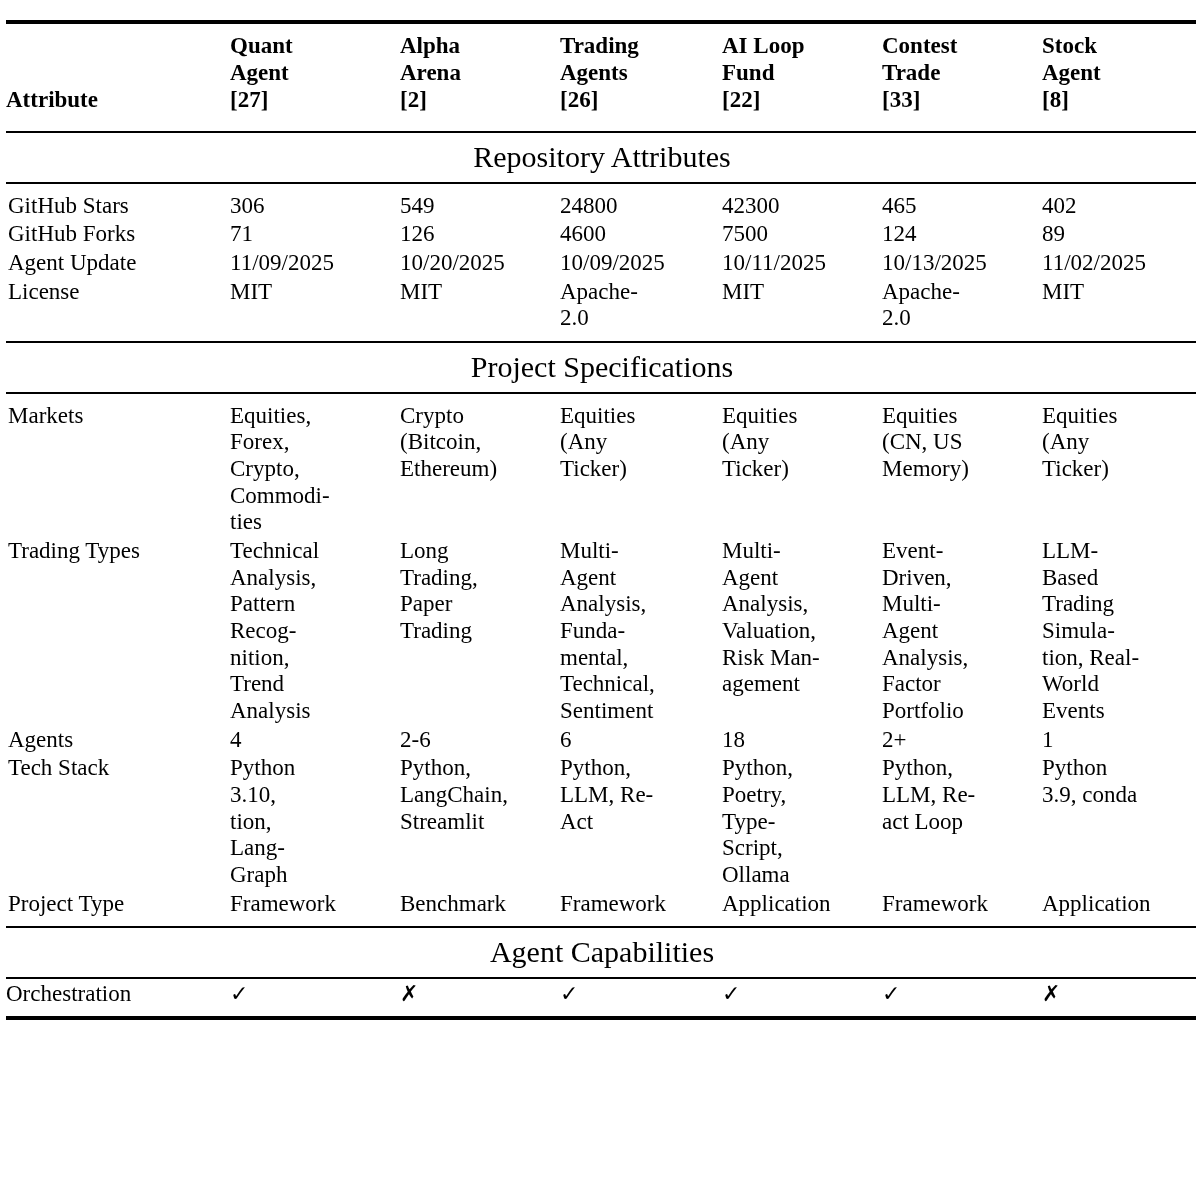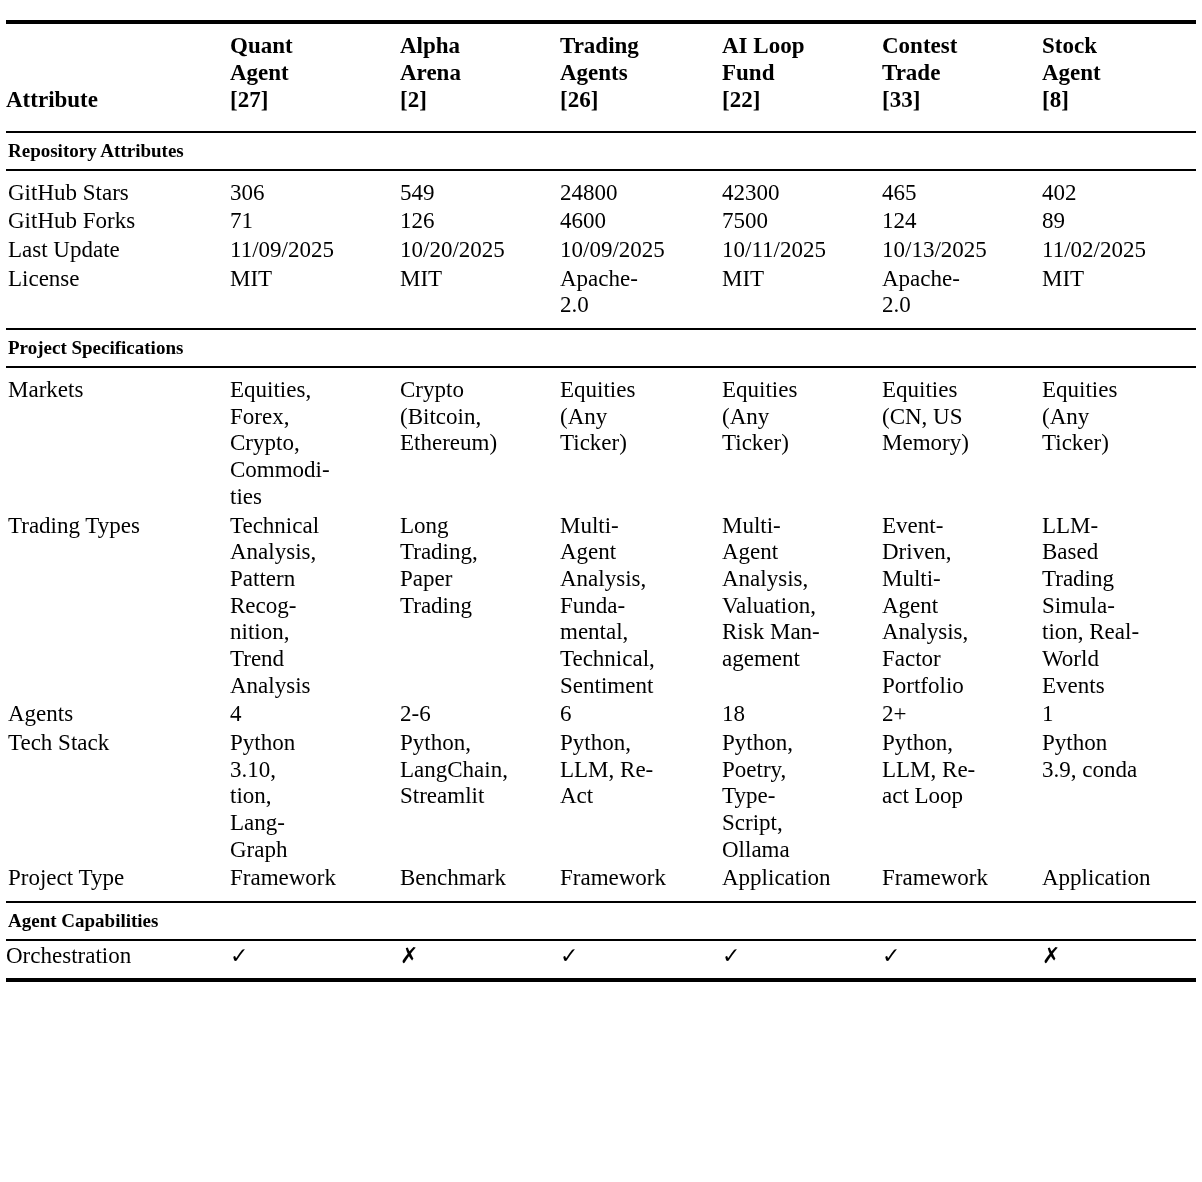--- a/index.html
+++ b/index.html
@@ -61,25 +61,26 @@
     padding-right: 10px;
     vertical-align: bottom;
     line-height: 1.17;
     margin-top: 8px;
   }
   .hdr-stack { display: block; }
   .hdr-line { display: block; white-space: pre; }
 
   
   tr.section-row td {
-    font-weight: bold;
+    font-weight: normal;
     padding-top: 7px;
     padding-bottom: 7px;
     padding-left: 2px;
-    font-size: 19px;
+    font-size: 30px;
+    text-align: center;
   }
 
   
   tr.data-row td {
     padding-top: 1px;
     padding-bottom: 1px;
     padding-right: 10px;
   }
   tr.data-row td.attr-cell { padding-left: 2px; }
 
@@ -214,21 +215,21 @@
             <span class="cell-line">7500</span>
           </td>
           <td>
             <span class="cell-line">124</span>
           </td>
           <td>
             <span class="cell-line">89</span>
           </td>
         </tr>
         <tr class="data-row">
-          <td class="attr-cell">Last Update</td>
+          <td class="attr-cell">Agent Update</td>
           <td>
             <span class="cell-line">11/09/2025</span>
           </td>
           <td>
             <span class="cell-line">10/20/2025</span>
           </td>
           <td>
             <span class="cell-line">10/09/2025</span>
           </td>
           <td>

